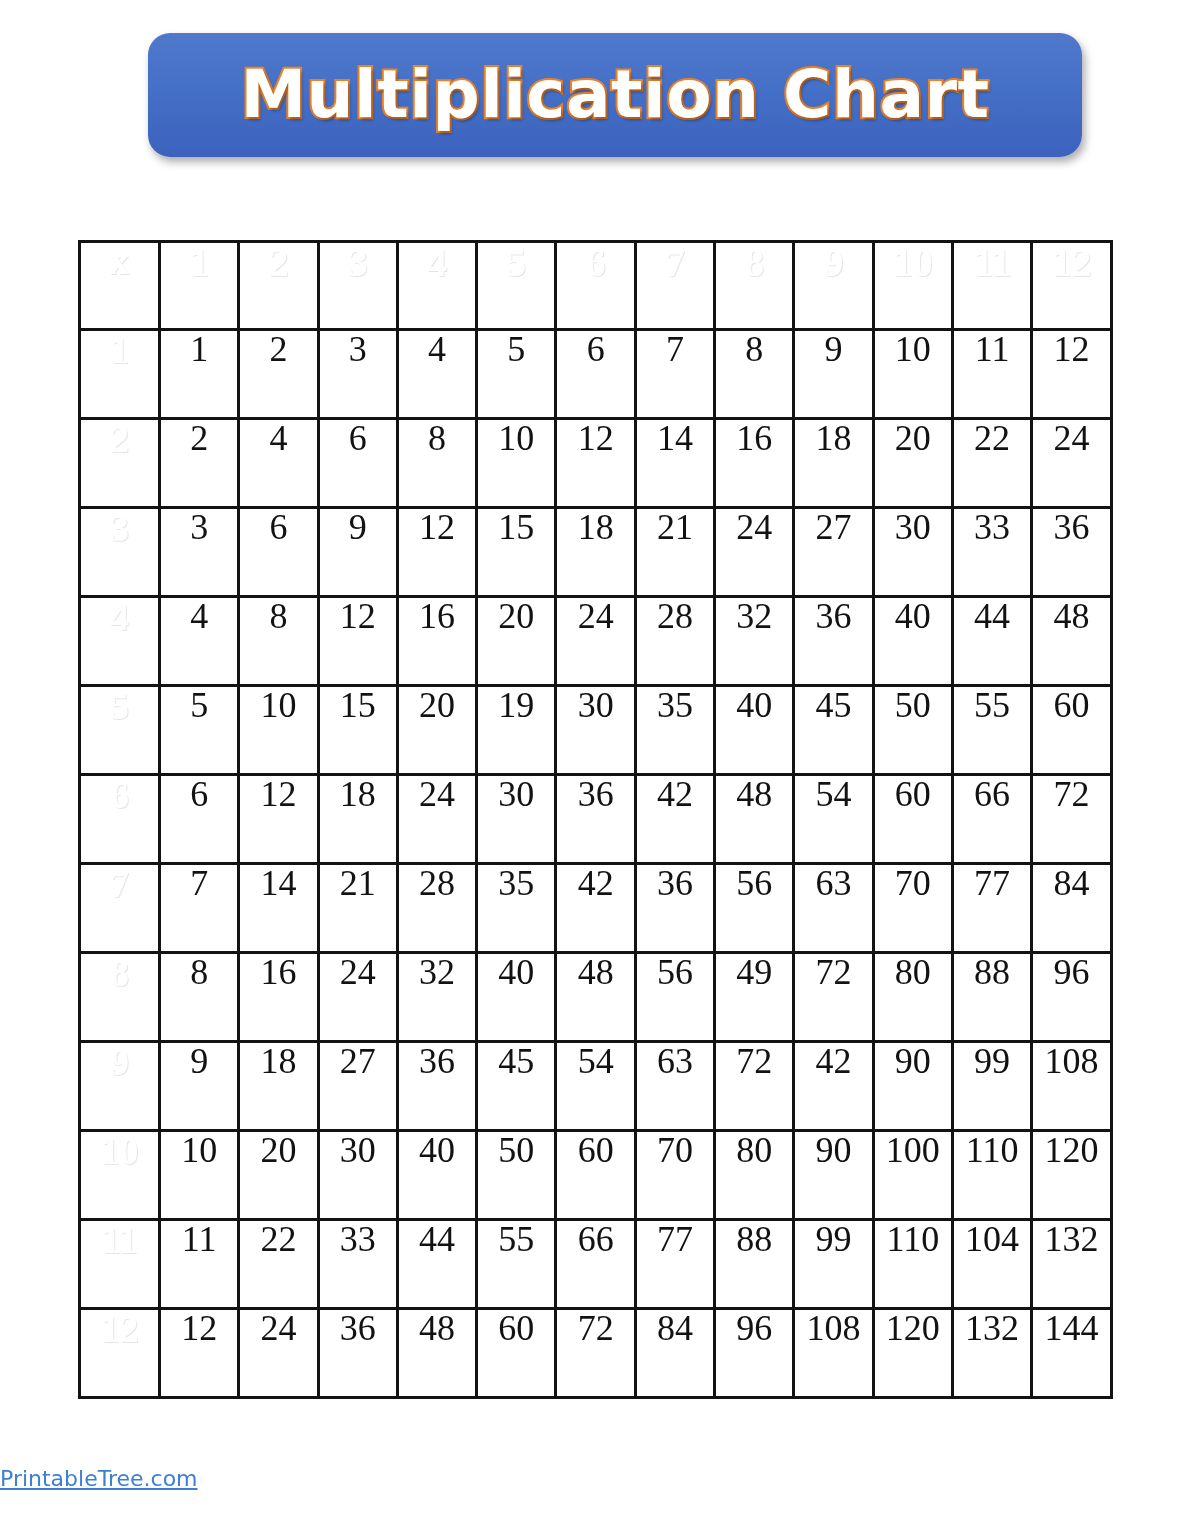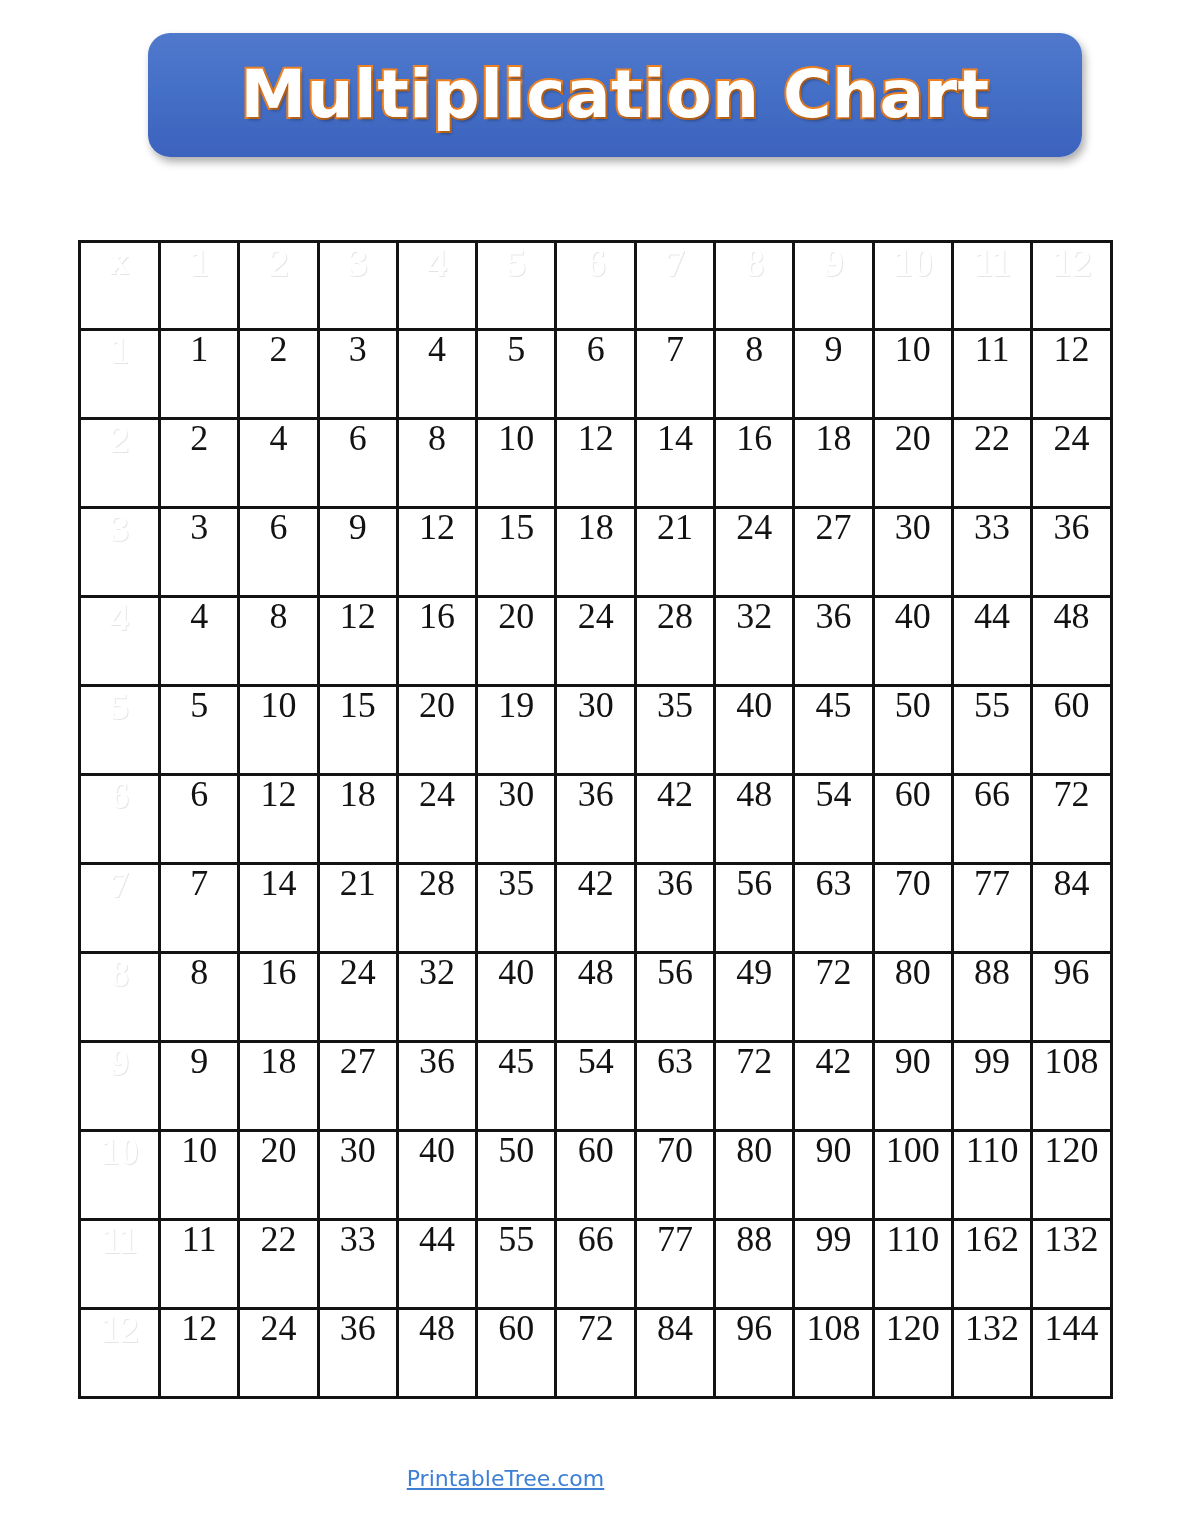--- a/index.html
+++ b/index.html
@@ -112,21 +112,20 @@
     line-height: 1;
   }
   tbody tr { height: 89px; }
 
   
   #footer {
     position: absolute;
     left: 0;
     top: 1466px;
     width: 1011px;
-    text-align: center;
   }
   #footer-link {
     font-family: "DejaVu Sans", sans-serif;
     font-size: 22px;
     color: #3c7fd4;
     text-decoration: underline;
     cursor: pointer;
   }
 </style>
 </head>
@@ -328,21 +327,21 @@
           <td class="cell">11</td>
           <td class="cell">22</td>
           <td class="cell">33</td>
           <td class="cell">44</td>
           <td class="cell">55</td>
           <td class="cell">66</td>
           <td class="cell">77</td>
           <td class="cell">88</td>
           <td class="cell">99</td>
           <td class="cell">110</td>
-          <td class="cell">162</td>
+          <td class="cell">104</td>
           <td class="cell">132</td>
         </tr>
         <tr>
           <td class="row-head">12</td>
           <td class="cell">12</td>
           <td class="cell">24</td>
           <td class="cell">36</td>
           <td class="cell">48</td>
           <td class="cell">60</td>
           <td class="cell">72</td>

